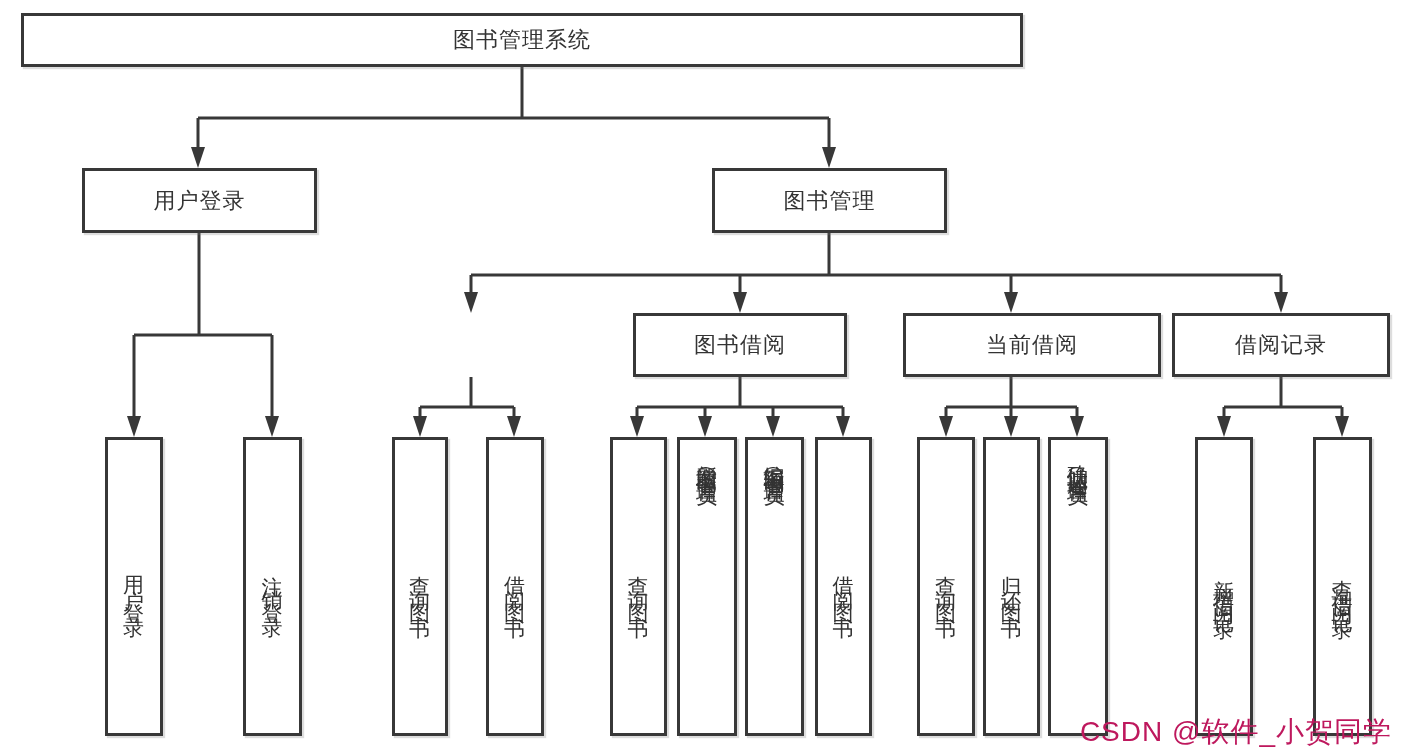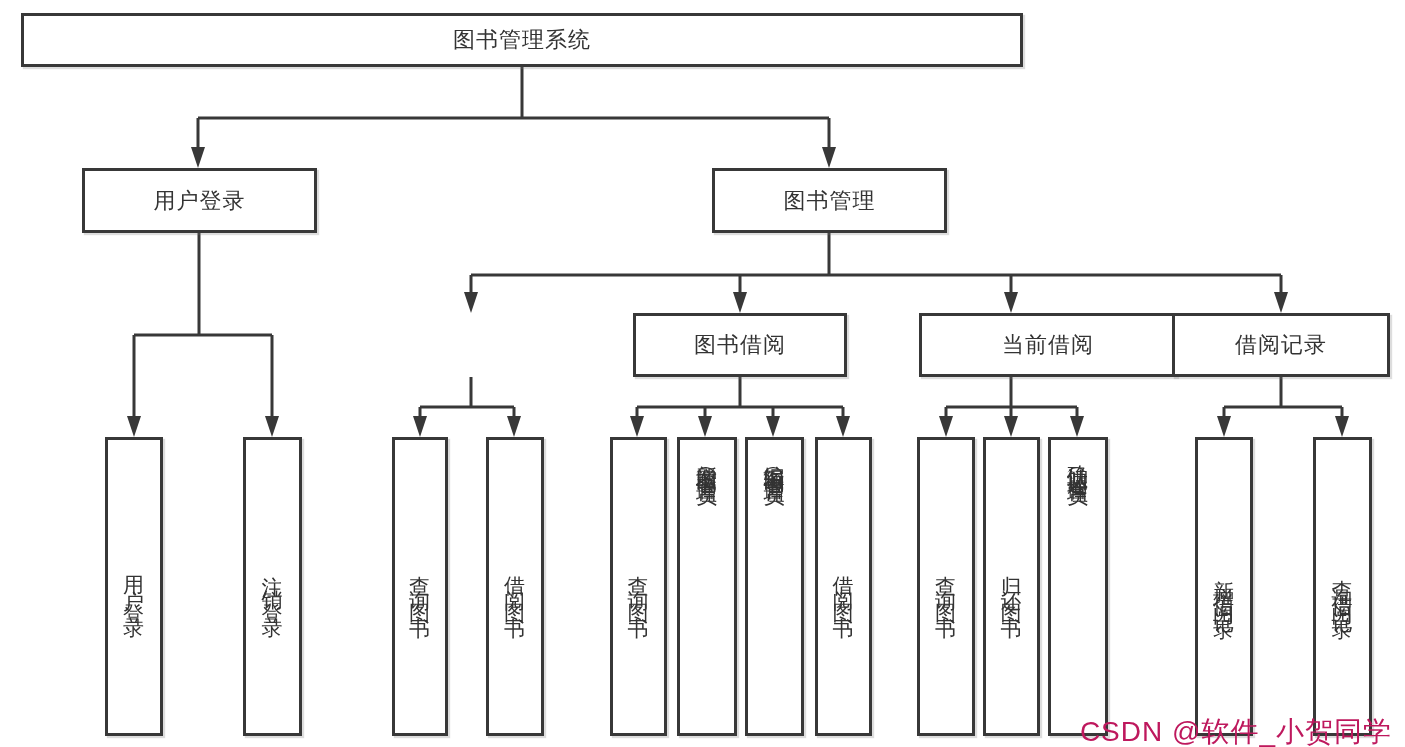--- a/index.html
+++ b/index.html
@@ -98,21 +98,21 @@
   <div class="box" style="left:82px;top:168px;width:235px;height:65px;">
     <span class="hlabel">用户登录</span>
   </div>
   <div class="box" style="left:712px;top:168px;width:235px;height:65px;text-align:center;">
     <span class="hlabel">图书管理</span>
   </div>
 
   <div class="box" style="left:633px;top:313px;width:214px;height:64px;justify-content:center;">
     <span class="hlabel">图书借阅</span>
   </div>
-  <div class="box" style="left:903px;top:313px;width:258px;height:64px;margin-left:16px;">
+  <div class="box" style="left:903px;top:313px;width:258px;height:64px;">
     <span class="hlabel">当前借阅</span>
   </div>
   <div class="box" style="left:1172px;top:313px;width:218px;height:64px;">
     <span class="hlabel">借阅记录</span>
   </div>
 
   <div class="box vbox vs" style="left:105px;top:437px;width:58px;height:299px;">
     <span>用户登录</span>
   </div>
   <div class="box vbox vs" style="left:243px;top:437px;width:59px;height:299px;">

